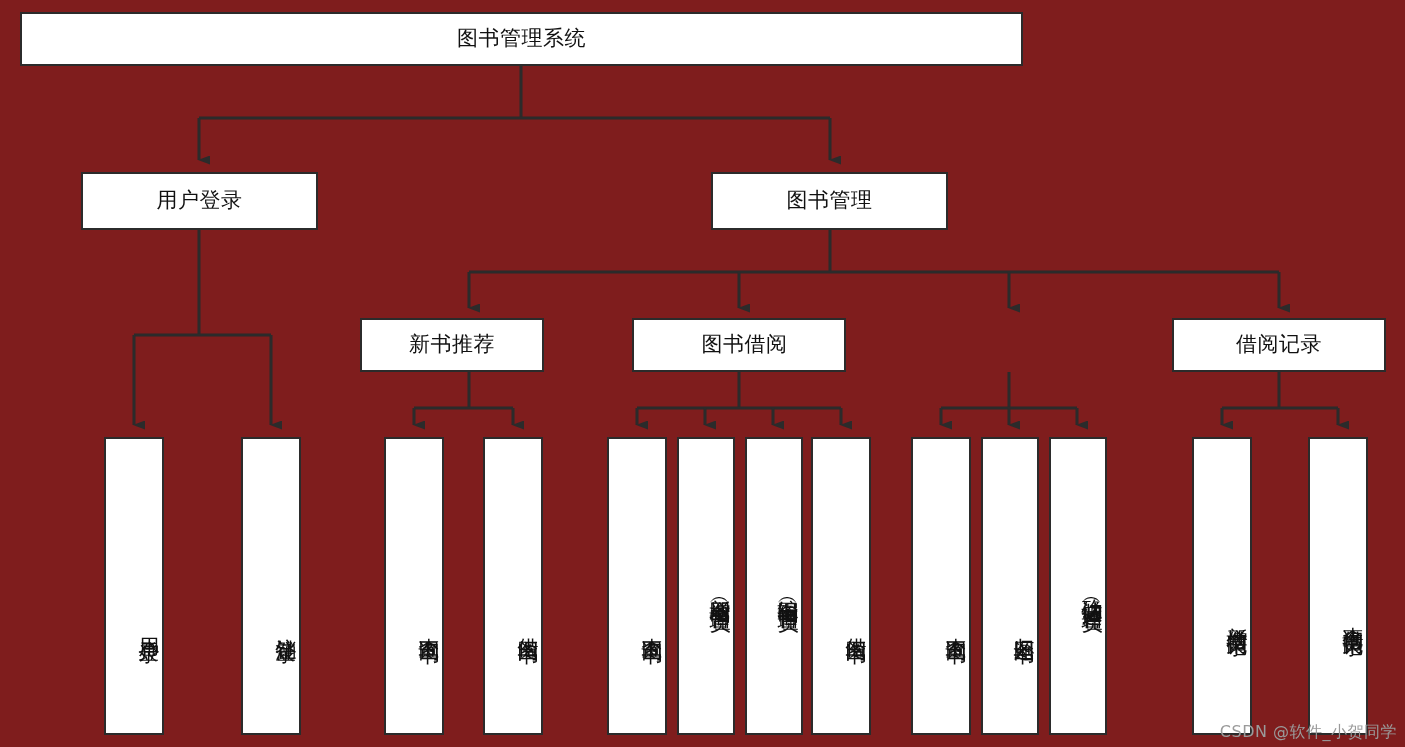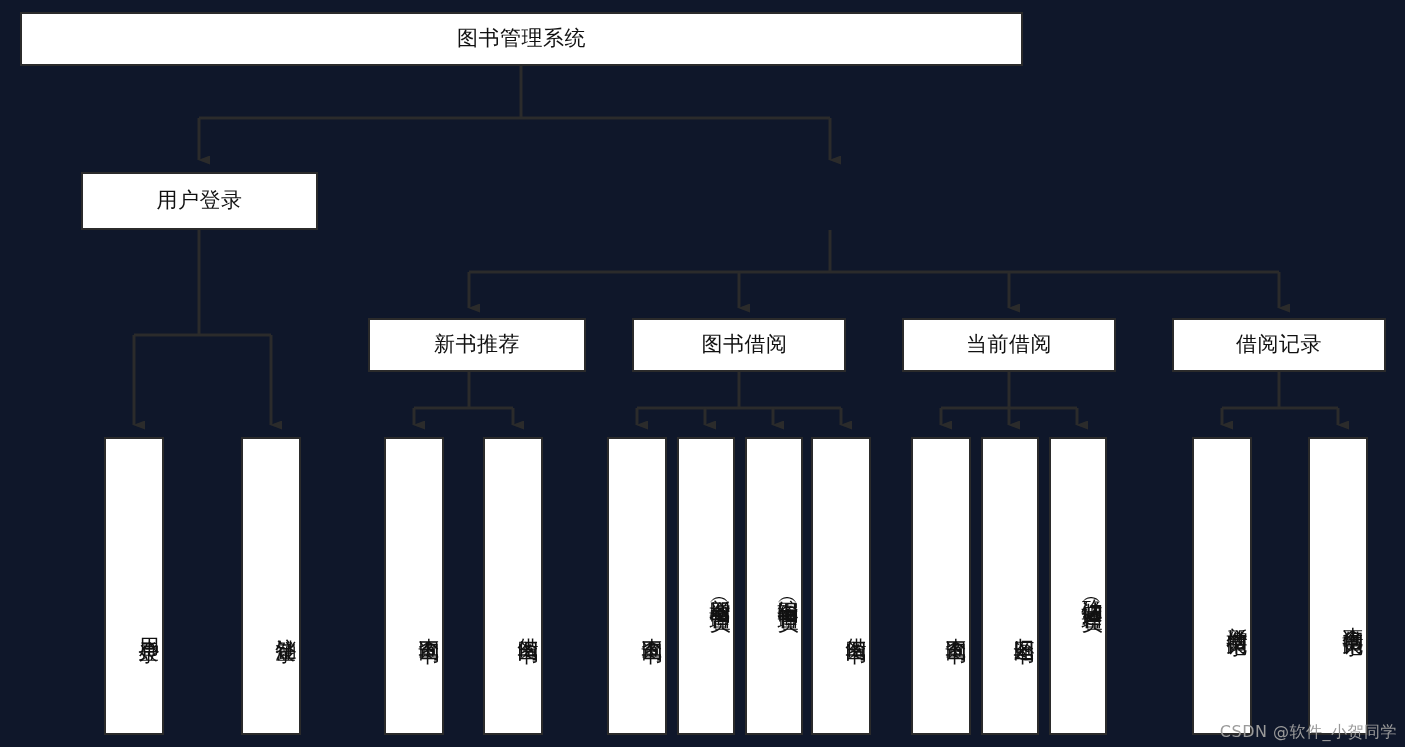--- a/index.html
+++ b/index.html
@@ -8,21 +8,21 @@
     padding: 0;
     background: #ffffff;
   }
   body {
     font-family: "DejaVu Sans", "Liberation Sans", sans-serif;
   }
   #diagram-root {
     position: relative;
     width: 1405px;
     height: 747px;
-    background: #0f172a;
+    background: #7f1d1d;
     overflow: hidden;
   }
   #wiring {
     position: absolute;
     left: 0;
     top: 0;
     width: 1405px;
     height: 747px;
     pointer-events: none;
   }
@@ -122,29 +122,29 @@
     </g>
   </svg>
 
   <div class="node node-h" style="left:20px; top:12px; width:1003px; height:54px;">
     <span>图书管理系统</span>
   </div>
 
   <div class="node node-h" style="left:81px; top:172px; width:237px; height:58px;">
     <span>用户登录</span>
   </div>
+  <div class="node node-h" style="left:711px; top:172px; width:237px; height:58px;">
+    <span>图书管理</span>
+  </div>
 
-  <div class="node node-h" style="left:368px; top:318px; width:218px; height:54px;">
+  <div class="node node-h" style="left:360px; top:318px; width:184px; height:54px;">
     <span>新书推荐</span>
   </div>
   <div class="node node-h" style="left:632px; top:318px; width:214px; height:54px;padding-left:11px;">
     <span>图书借阅</span>
-  </div>
-  <div class="node node-h" style="left:902px; top:318px; width:214px; height:54px;">
-    <span>当前借阅</span>
   </div>
   <div class="node node-h" style="left:1172px; top:318px; width:214px; height:54px;text-align:right;">
     <span>借阅记录</span>
   </div>
 
   <div class="node node-v pad-large" style="left:104px; top:437px; width:60px; height:298px;">
     <span>用户登录</span>
   </div>
   <div class="node node-v pad-large" style="left:241px; top:437px; width:60px; height:298px;">
     <span>注销登录</span>

